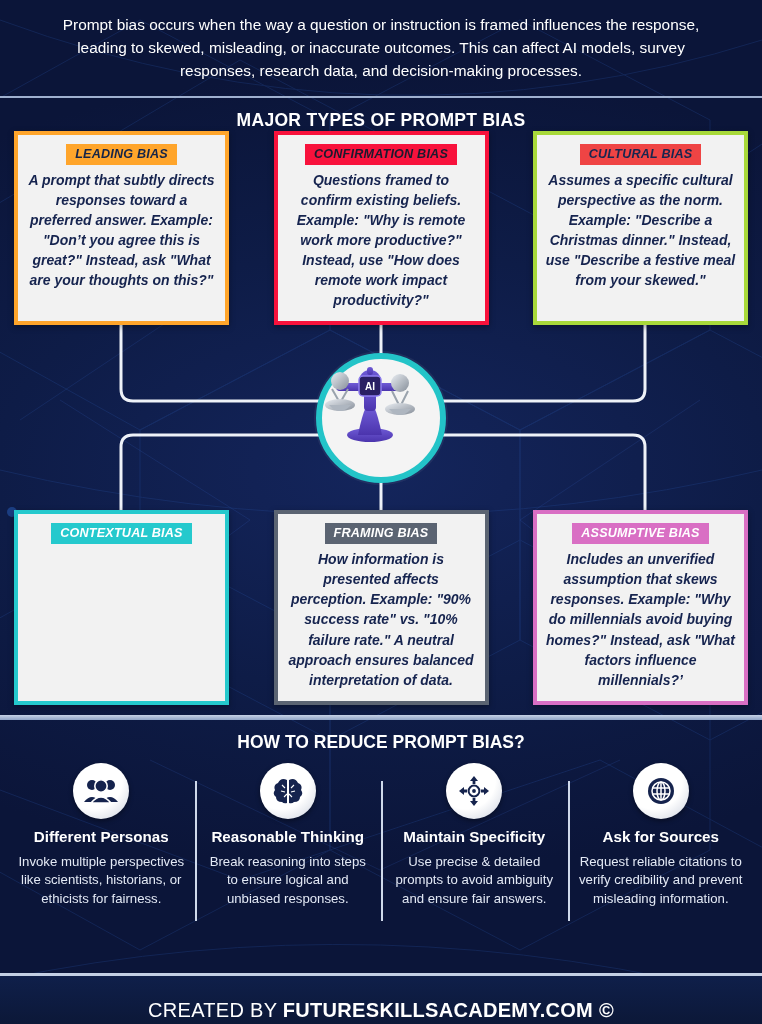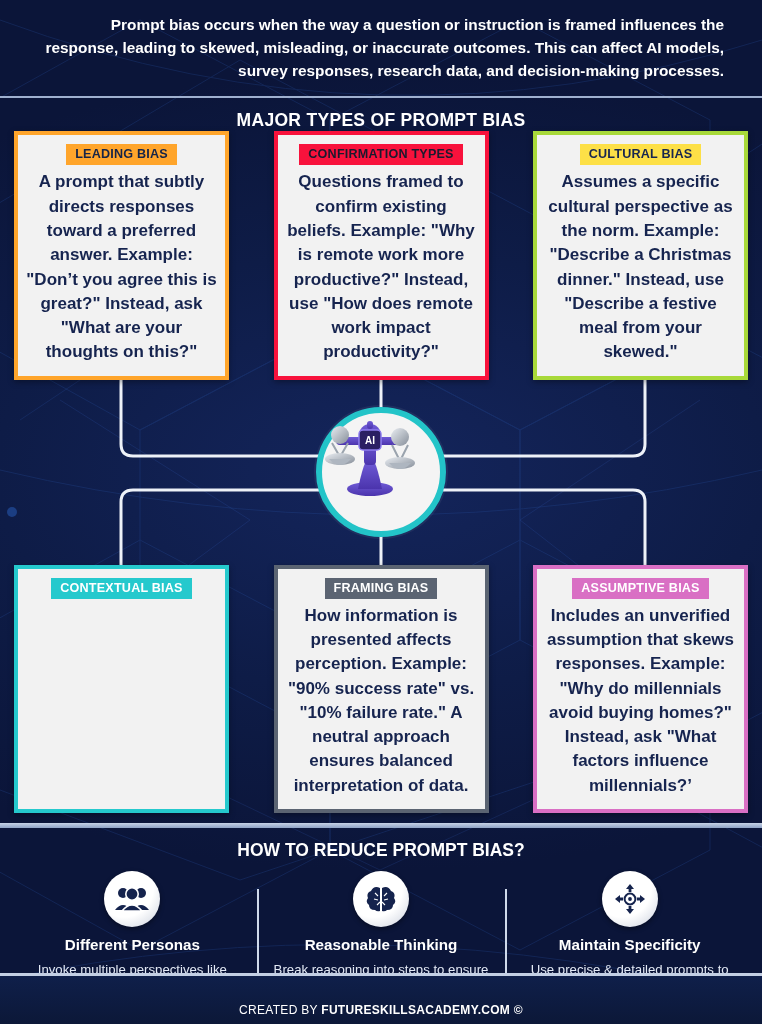--- a/index.html
+++ b/index.html
@@ -53,24 +53,24 @@
     white-space: nowrap;
     transform: scaleX(.96);
     transform-origin: left center;
   }
   .sep { color:#ffffff; font-weight: 400; padding: 0 4px; }
 
   .intro {
     position: relative;
     z-index: 3;
     padding: 13px 38px 14px 38px;
-    text-align: right;
+    text-align: center;
     color: #ffffff;
     font-size: 15.4px;
-    font-weight: bold;
+    font-weight: normal;
     line-height: 1.5;
     border-bottom: 2px solid #9fb0cf;
   }
 
   .section-title {
     position: relative;
     z-index: 3;
     text-align: center;
     color: #ffffff;
     font-weight: bold;
@@ -80,20 +80,21 @@
   }
 
   
   .row {
     position: relative;
     z-index: 4;
     display: flex;
     justify-content: space-between;
     padding: 0 14px;
     gap: 28px;
+    font-style: italic;
   }
   .card {
     width: 215px;
     box-sizing: border-box;
     background: #f2f2f2;
     border: 4px solid #ffa52b;
     padding: 9px 8px 11px 8px;
     text-align: center;
     box-shadow: 0 2px 6px rgba(0,0,0,.35);
   }
@@ -102,31 +103,31 @@
     font-size: 12.6px;
     font-weight: bold;
     padding: 3px 9px 4px 9px;
     color: #13224b;
     background: #ffa52b;
     letter-spacing: .2px;
     margin-bottom: 5px;
   }
   .card p {
     margin: 0;
-    font-size: 17px;
+    font-size: 14px;
     line-height: 1.43;
     font-weight: bold;
     color: #16244f;
   }
   .c-leading { border-color: #ffa52b; }
   .c-leading .badge { background: #ffa52b; color: #152448; }
   .c-confirm { border-color: #f8123c; }
   .c-confirm .badge { background: #f8123c; color: #1a1a2e; }
   .c-cultural { border-color: #a8d93a; }
-  .c-cultural .badge { background: #fde047; color: #17264f; text-align: right; }
+  .c-cultural .badge { background: #ef4444; color: #17264f; text-align: right; }
   .c-context { border-color: #25c9cd; }
   .c-context .badge { background: #25c9cd; color: #ffffff; }
   .c-framing { border-color: #5b6472; }
   .c-framing .badge { background: #5b6472; color: #ffffff; }
   .c-assump { border-color: #d96fc4; }
   .c-assump .badge { background: #d96fc4; color: #ffffff; }
 
   
   .mid {
     position: relative;
@@ -218,21 +219,21 @@
     position: absolute;
     left: 0; right: 0; bottom: 0;
     height: 48px;
     z-index: 5;
     border-top: 3px solid #c3cfe4;
     background: linear-gradient(180deg,#0f1f4a 0%, #0c1838 100%);
     display: flex;
     align-items: center;
     justify-content: center;
   }
-  .footer span { color: #ffffff; font-size: 12px; letter-spacing: .3px; margin-top: 20px; }
+  .footer span { color: #ffffff; font-size: 20px; letter-spacing: .3px; margin-top: 20px; }
   .footer b { font-weight: bold; }
 </style>
 </head>
 <body>
 
 <div class="page">
 
   <svg class="mesh" width="762" height="1024" viewBox="0 0 762 1024" preserveAspectRatio="none">
     <g stroke="#2a55a8" stroke-width="1" fill="none" opacity=".45">
       <path d="M-40 120 L140 20 L330 120 L330 330 L140 430 L-40 330 Z"></path>
@@ -265,21 +266,21 @@
   <div class="intro">Prompt bias occurs when the way a question or instruction is framed influences the response, leading to skewed, misleading, or inaccurate outcomes. This can affect AI models, survey responses, research data, and decision-making processes.</div>
 
   <div class="section-title">MAJOR TYPES OF PROMPT BIAS</div>
 
   <div class="row">
     <div class="card c-leading">
       <span class="badge">LEADING BIAS</span>
       <p>A prompt that subtly directs responses toward a preferred answer. Example: "Don’t you agree this is great?" Instead, ask "What are your thoughts on this?"</p>
     </div>
     <div class="card c-confirm">
-      <span class="badge">CONFIRMATION TYPES</span>
+      <span class="badge">CONFIRMATION BIAS</span>
       <p>Questions framed to confirm existing beliefs. Example: "Why is remote work more productive?" Instead, use "How does remote work impact productivity?"</p>
     </div>
     <div class="card c-cultural">
       <span class="badge">CULTURAL BIAS</span>
       <p>Assumes a specific cultural perspective as the norm. Example: "Describe a Christmas dinner." Instead, use "Describe a festive meal from your skewed."</p>
     </div>
   </div>
 
   <div class="mid">
     <svg width="762" height="185" viewBox="0 0 762 185">
@@ -395,20 +396,34 @@
           <path d="M16 1 l4 5 h-2.6 v3 h-2.8 v-3 H12 z"></path>
           <path d="M16 31 l4 -5 h-2.6 v-3 h-2.8 v3 H12 z"></path>
           <path d="M1 16 l5 -4 v2.6 h3 v2.8 h-3 v2.6 z"></path>
           <path d="M31 16 l-5 -4 v2.6 h-3 v2.8 h3 v2.6 z"></path>
         </svg>
       </div>
       <h3>Maintain Specificity</h3>
       <p>Use precise &amp; detailed prompts to avoid ambiguity and ensure fair answers.</p>
     </div>
 
+    <div class="tip">
+      <div class="tip-icon">
+        <svg width="30" height="30" viewBox="0 0 30 30">
+          <circle cx="15" cy="15" r="13" fill="#15234d"></circle>
+          <g stroke="#ffffff" stroke-width="1.5" fill="none">
+            <circle cx="15" cy="15" r="9"></circle>
+            <ellipse cx="15" cy="15" rx="4" ry="9"></ellipse>
+            <path d="M6.3 12 H23.7 M6.3 18 H23.7 M15 6 V24"></path>
+          </g>
+        </svg>
+      </div>
+      <h3>Ask for Sources</h3>
+      <p>Request reliable citations to verify credibility and prevent misleading information.</p>
+    </div>
 
   </div>
 
   <div class="footer">
     <span><span>CREATED BY </span><b>FUTURESKILLSACADEMY.COM ©</b></span>
   </div>
 
 </div>
 
 </body></html>

